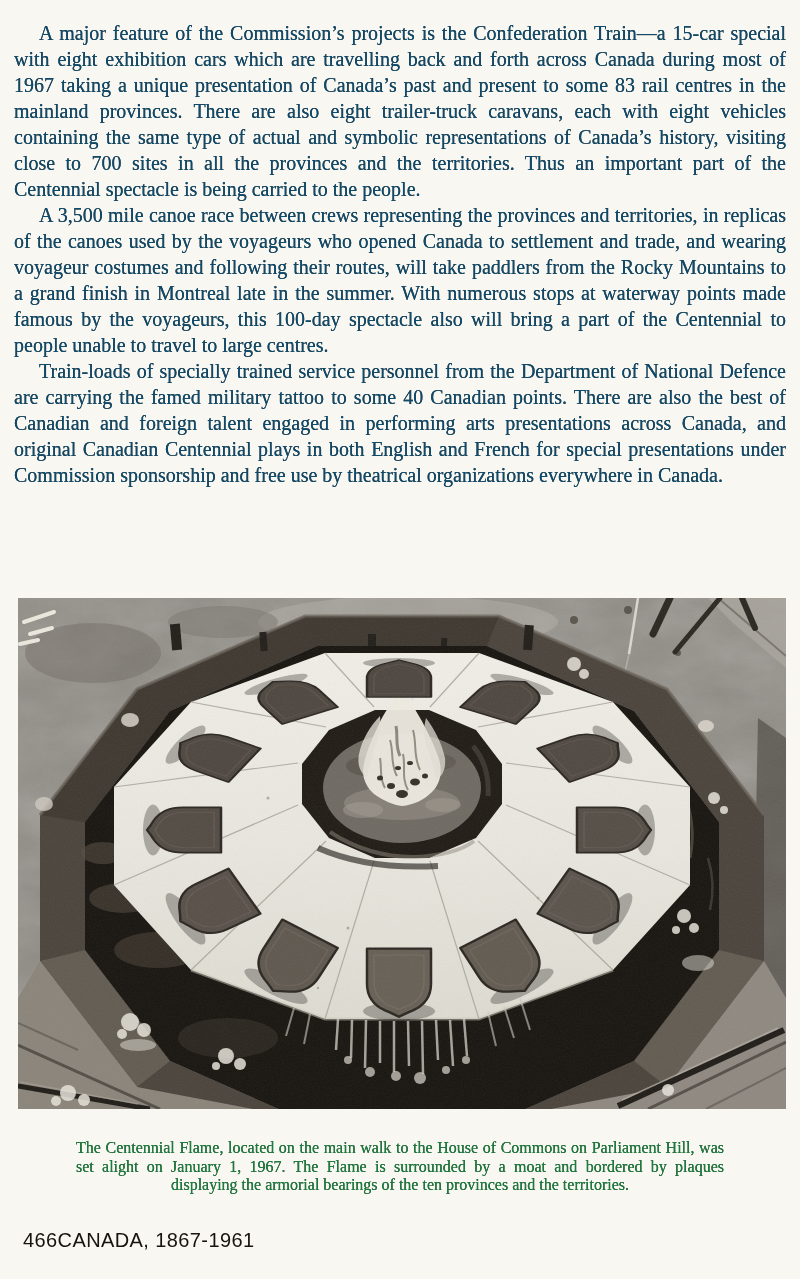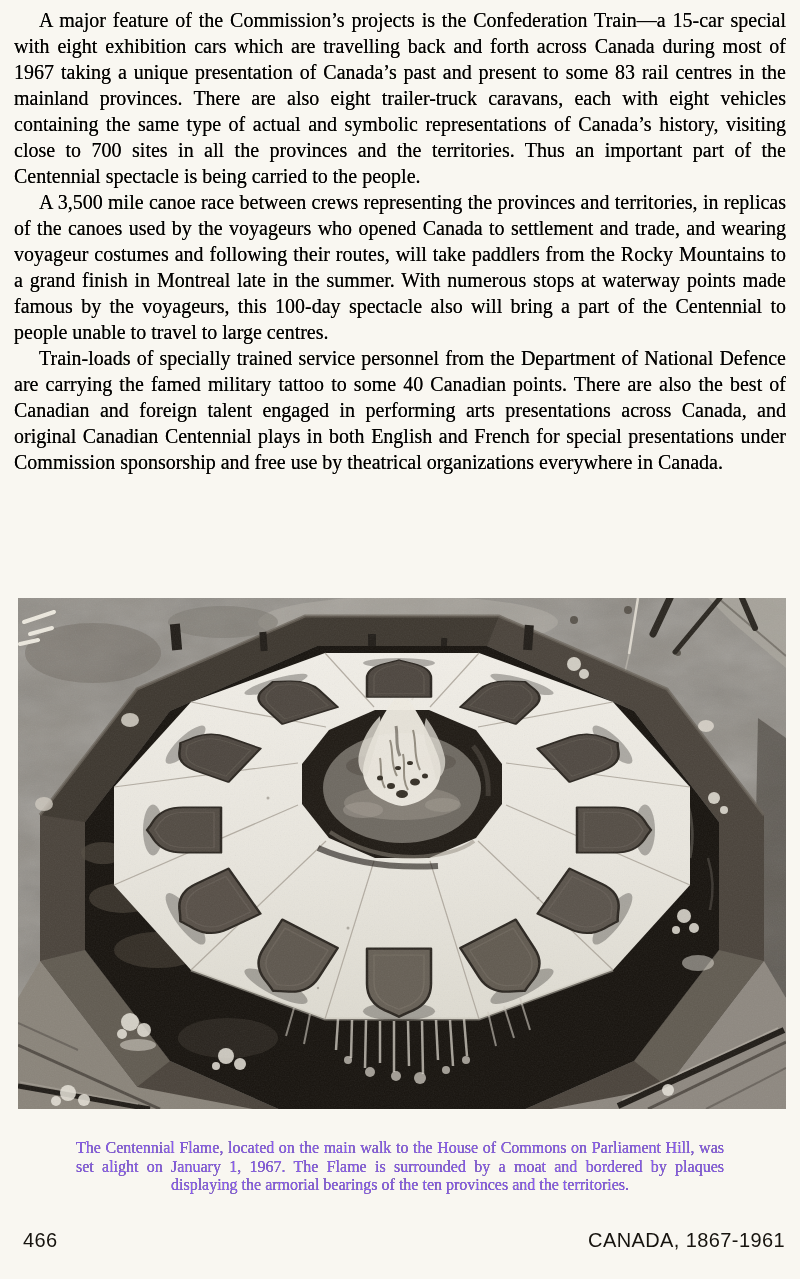--- a/index.html
+++ b/index.html
@@ -6,40 +6,40 @@
   body{
     width:800px;height:1279px;
     background:#efede7;
     font-family:"Liberation Serif",serif;
   }
   .page{
     position:relative;width:800px;height:1279px;
     background:#f9f7f1;overflow:hidden;
   }
   .body-text{
-    position:absolute;top:7px;left:14px;width:772px;
-    font-size:20px;line-height:26px;color:#000000;
+    position:absolute;top:20px;left:14px;width:772px;
+    font-size:20px;line-height:26px;color:#0c4a6e;
     text-align:justify;
     text-shadow:0 0 .4px rgba(25,20,12,.85);
   }
   .body-text p{margin:0;text-indent:25px;}
   .photo-figure{
     position:absolute;top:598px;left:18px;width:768px;height:511px;margin:0;
     background:#8f8b84;
   }
   .photo-figure svg{display:block;}
   .caption{
     position:absolute;top:1139px;left:76px;width:648px;margin:0;
-    font-size:16px;line-height:18.5px;color:#8b5cf6;
+    font-size:16px;line-height:18.5px;color:#15803d;
     text-align:justify;text-align-last:center;
     text-shadow:0 0 .35px rgba(25,20,12,.85);
   }
   .page-footer{
     position:absolute;top:1229px;left:23px;right:15px;
-    display:flex;justify-content:space-between;align-items:baseline;
+    display:flex;align-items:baseline;
     font-family:"Liberation Sans",sans-serif;
     font-size:20px;letter-spacing:.4px;color:#17140f;
   }
 </style>
 </head>
 <body>
 
 <div class="page">
 
   <section class="body-text">

